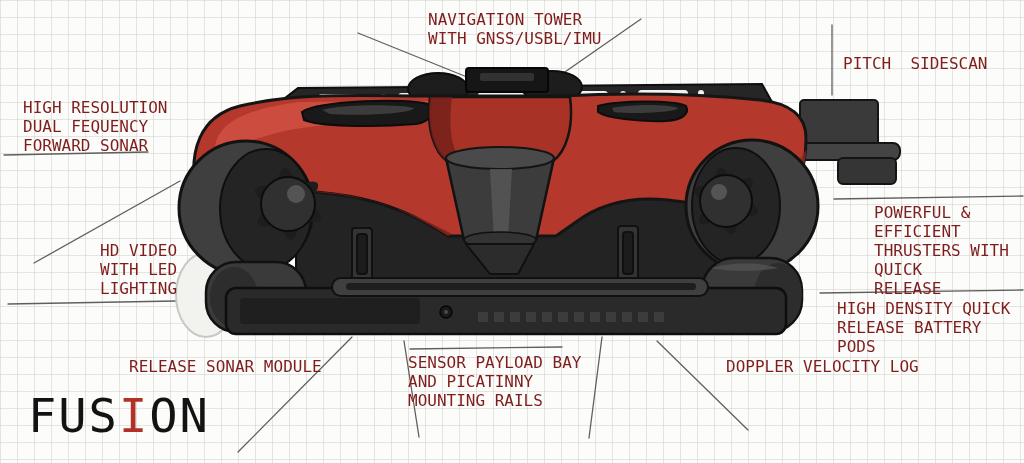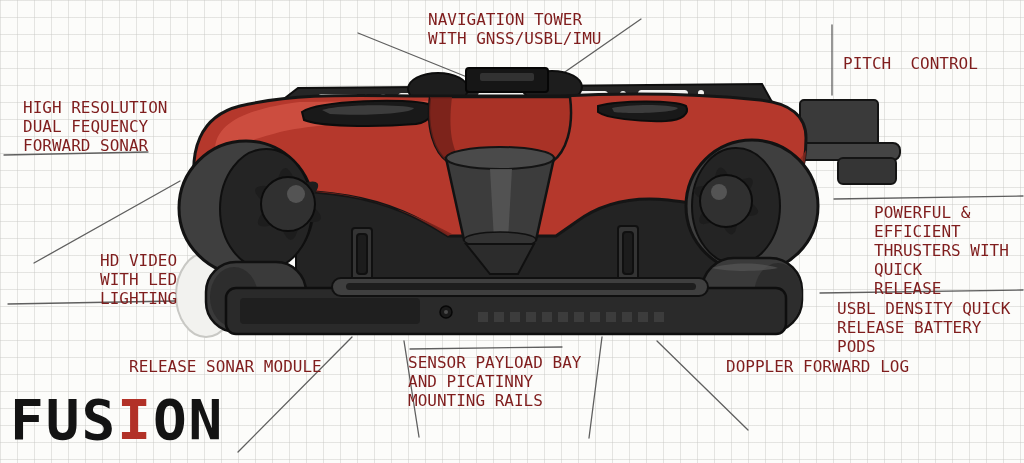--- a/index.html
+++ b/index.html
@@ -12,22 +12,22 @@
     background-size:17px 17px;
     font-family:"DejaVu Sans Mono", monospace;
   }
   .diagram-svg{position:absolute;left:0;top:0;width:1024px;height:463px;}
   .label{
     position:absolute;
     font-size:16px;line-height:19px;color:#7f1d1d;
     white-space:pre-wrap;letter-spacing:0px;font-weight:500;
   }
   .logo{
-    position:absolute;left:10px;top:392px;
-    font-size:56px;font-weight:bold;letter-spacing:2px;color:#131313;
+    position:absolute;left:28px;top:392px;
+    font-size:47px;font-weight:normal;letter-spacing:2px;color:#131313;
     line-height:1;
   }
   .logo .accent{color:#b23127;}
 </style>
 </head>
 <body>
 
 <svg class="diagram-svg" viewBox="0 0 1024 463">
 
   <g stroke="#4f4f4f" stroke-width="1.3" stroke-linecap="round" opacity="0.9">
@@ -170,31 +170,31 @@
           <rect x="654" y="312" width="10" height="10"></rect>
       </g>
       <circle cx="446" cy="312" r="6" fill="#1a1a1a" stroke="#070707" stroke-width="1.5"></circle>
       <circle cx="446" cy="312" r="2" fill="#4a4a4a"></circle>
     </g>
   </g>
 </svg>
 
 <div class="label" style="left:428px;top:10px">NAVIGATION TOWER
 WITH GNSS/USBL/IMU</div>
-<div class="label" style="left:843px;top:54px">PITCH  CONTROL</div>
+<div class="label" style="left:843px;top:54px">PITCH  SIDESCAN</div>
 <div class="label" style="left:23px;top:98px">HIGH RESOLUTION
 DUAL FEQUENCY
 FORWARD SONAR</div>
-<div class="label" style="left:100px;top:251px">HD VIDEO
+<div class="label" style="left:100px;top:241px">HD VIDEO
 WITH LED
 LIGHTING</div>
 <div class="label" style="left:874px;top:203px">POWERFUL &amp; EFFICIENT
 THRUSTERS WITH QUICK
 RELEASE</div>
-<div class="label" style="left:837px;top:299px">USBL DENSITY QUICK
+<div class="label" style="left:837px;top:299px">HIGH DENSITY QUICK
 RELEASE BATTERY PODS</div>
 <div class="label" style="left:129px;top:357px">RELEASE SONAR MODULE</div>
 <div class="label" style="left:408px;top:353px">SENSOR PAYLOAD BAY
 AND PICATINNY
 MOUNTING RAILS</div>
-<div class="label" style="left:726px;top:357px">DOPPLER FORWARD LOG</div>
+<div class="label" style="left:726px;top:357px">DOPPLER VELOCITY LOG</div>
 
 <div class="logo"><span>FUS</span><span class="accent">I</span><span>ON</span></div>
 
 </body></html>

